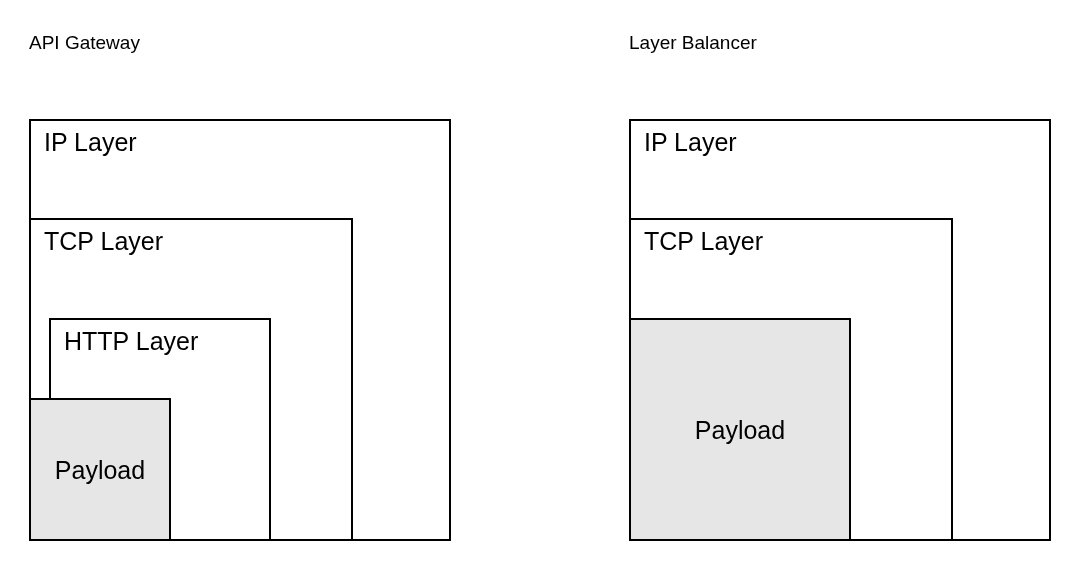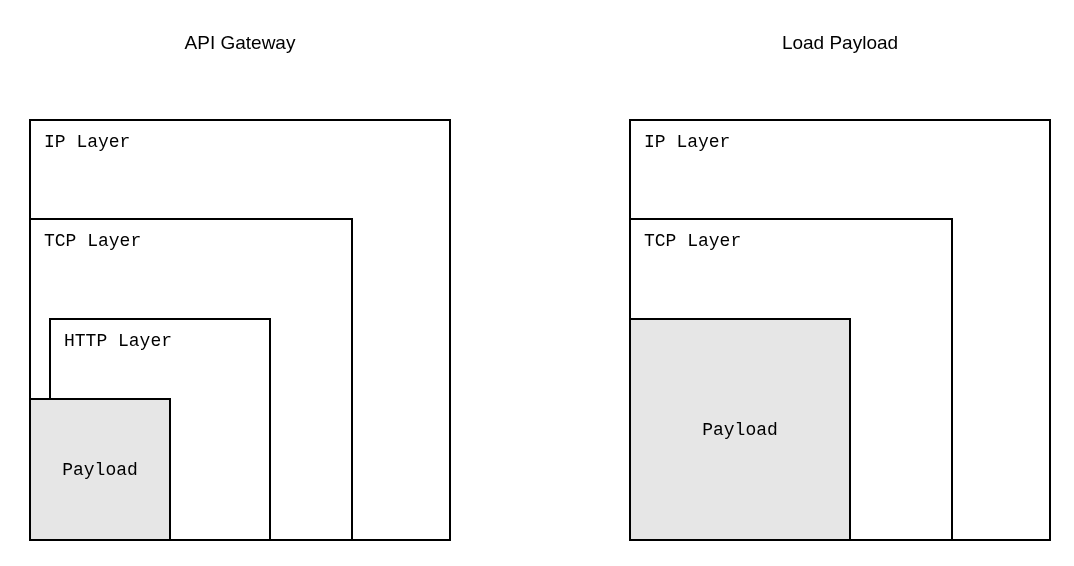--- a/index.html
+++ b/index.html
@@ -18,40 +18,39 @@
     position: relative;
     width: 1074px;
     height: 566px;
     overflow: hidden;
     background: #ffffff;
   }
   .diagram-title {
     position: absolute;
     font-size: 19px;
     line-height: 22px;
-    text-align: center;
+    text-align: left;
     white-space: nowrap;
     color: #000000;
   }
   .layer-box {
     position: absolute;
     box-sizing: border-box;
     border: 2px solid #000000;
     background: #ffffff;
   }
   .layer-box.filled {
     background: #E6E6E6;
   }
   .layer-label {
     position: absolute;
-    font-size: 18px;
+    font-size: 25px;
     line-height: 22px;
     white-space: nowrap;
     color: #000000;
-    font-family: Liberation Mono, monospace;
   }
   .layer-label.top-left {
     left: 13px;
     top: 10px;
   }
   .layer-label.centered {
     left: 0;
     right: 0;
     text-align: center;
     top: 50%;
@@ -68,21 +67,21 @@
     </div>
     <div class="layer-box" style="left: 29px; top: 218px; width: 324px; height: 323px; border-color: rgb(0, 0, 0); z-index: 2;">
       <div class="layer-label top-left">TCP Layer</div>
     </div>
     <div class="layer-box" style="left: 29px; top: 318px; width: 222px; height: 223px; border-color: rgb(0, 0, 0); z-index: 3; margin-left: 20px;">
       <div class="layer-label top-left">HTTP Layer</div>
     </div>
     <div class="layer-box filled" style="left: 29px; top: 398px; width: 142px; height: 143px; border-color: rgb(0, 0, 0); background: rgb(230, 230, 230); z-index: 4;">
       <div class="layer-label centered">Payload</div>
     </div>
-    <div class="diagram-title" style="left: 629px; top: 32px; width: 422px;">Load Payload</div>
+    <div class="diagram-title" style="left: 629px; top: 32px; width: 422px;">Layer Balancer</div>
     <div class="layer-box" style="left: 629px; top: 119px; width: 422px; height: 422px; border-color: rgb(0, 0, 0); z-index: 1;">
       <div class="layer-label top-left">IP Layer</div>
     </div>
     <div class="layer-box" style="left: 629px; top: 218px; width: 324px; height: 323px; border-color: rgb(0, 0, 0); z-index: 2;">
       <div class="layer-label top-left">TCP Layer</div>
     </div>
     <div class="layer-box filled" style="left: 629px; top: 318px; width: 222px; height: 223px; border-color: rgb(0, 0, 0); background: rgb(230, 230, 230); z-index: 3;">
       <div class="layer-label centered">Payload</div>
     </div>
   </div>

